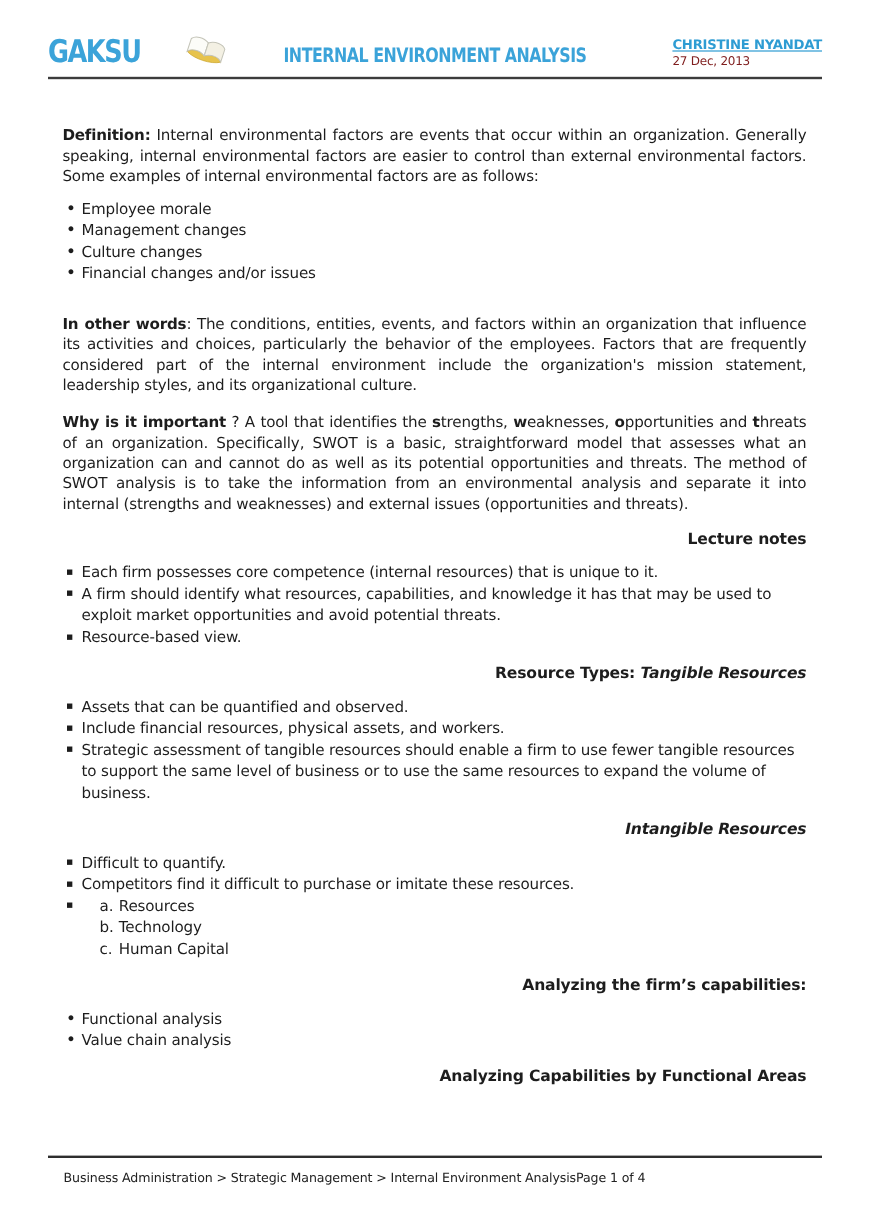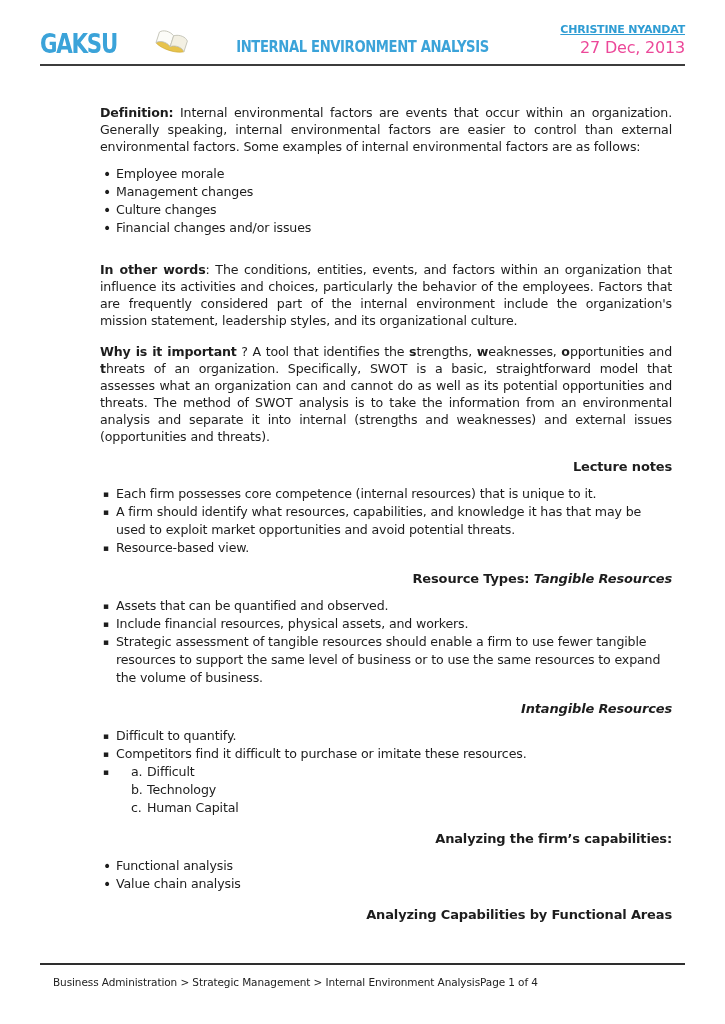--- a/index.html
+++ b/index.html
@@ -47,39 +47,38 @@
     bottom: 8px;
     text-align: center;
     font-size: 16.5px;
     font-weight: bold;
     color: #3ba3d9;
     letter-spacing: -0.5px;
     transform: scaleX(0.8);
     transform-origin: center;
     white-space: nowrap;
   }
-  .author-box { text-align: right; line-height: 1.25; }
+  .author-box { line-height: 1.25; }
   .author-link {
     font-size: 11px;
     font-weight: bold;
     color: #2e9cd3;
     text-decoration: underline;
     letter-spacing: -0.2px;
     cursor: pointer;
   }
-  .doc-date { font-size: 16px; color: #ec4899; letter-spacing: -0.2px; }
+  .doc-date { font-size: 10px; color: #7f1d1d; letter-spacing: -0.2px; }
   .header-rule { border-top: 2.5px solid #3c3c3c; margin: 0 40px; }
 
   
   .doc-body {
     padding: 24px 53px 0 52px;
     font-size: 12.6px;
     line-height: 17px;
     letter-spacing: -0.15px;
-    margin-left: 48px;
   }
   .paragraph { margin: 14px 0 0 0; text-align: justify; }
   .spacer { height: 10px; }
   .heading { margin: 13px 0 0 0; font-size: 13px; font-weight: bold; line-height: 17px; text-align: right; }
   .b { font-weight: bold; }
   .i { font-style: italic; }
 
   .list { margin: 10px 0 0 0; list-style: none; padding-left: 3px; }
   .list li {
     position: relative;
@@ -158,21 +157,21 @@
       <ul class="list square">
         <li><span>Assets that can be quantified and observed.</span></li>
         <li><span>Include financial resources, physical assets, and workers.</span></li>
         <li><span>Strategic assessment of tangible resources should enable a firm to use fewer tangible resources to support the same level of business or to use the same resources to expand the volume of business.</span></li>
       </ul>
       <h2 class="heading"><span class="b i">Intangible Resources</span></h2>
       <ul class="list square">
         <li><span>Difficult to quantify.</span></li>
         <li><span>Competitors find it difficult to purchase or imitate these resources.</span></li>
         <li><ol class="sublist">
-            <li><span class="letter">a.</span><span>Difficult</span></li>
+            <li><span class="letter">a.</span><span>Resources</span></li>
             <li><span class="letter">b.</span><span>Technology</span></li>
             <li><span class="letter">c.</span><span>Human Capital</span></li>
           </ol></li>
       </ul>
       <h2 class="heading"><span class="b">Analyzing the firm’s capabilities:</span></h2>
       <ul class="list disc">
         <li><span>Functional analysis</span></li>
         <li><span>Value chain analysis</span></li>
       </ul>
       <h2 class="heading"><span class="b">Analyzing Capabilities by Functional Areas</span></h2>

